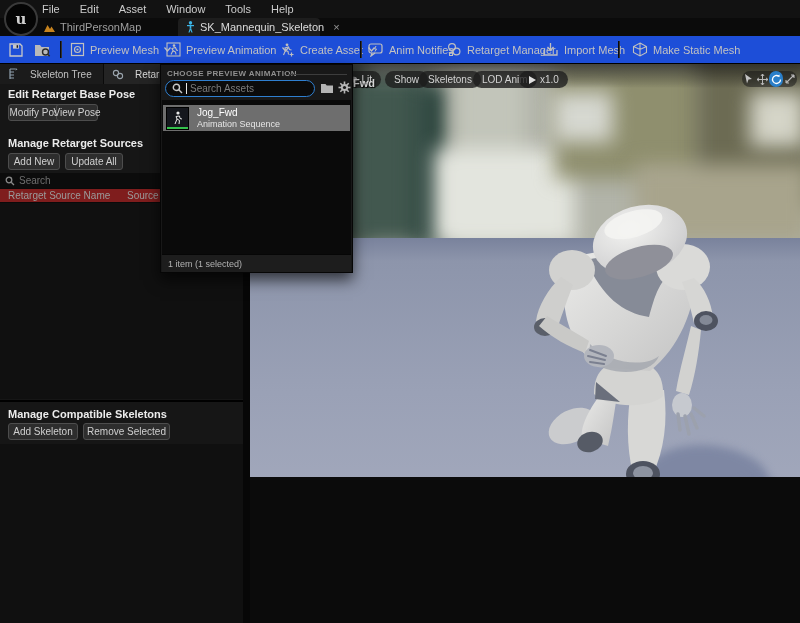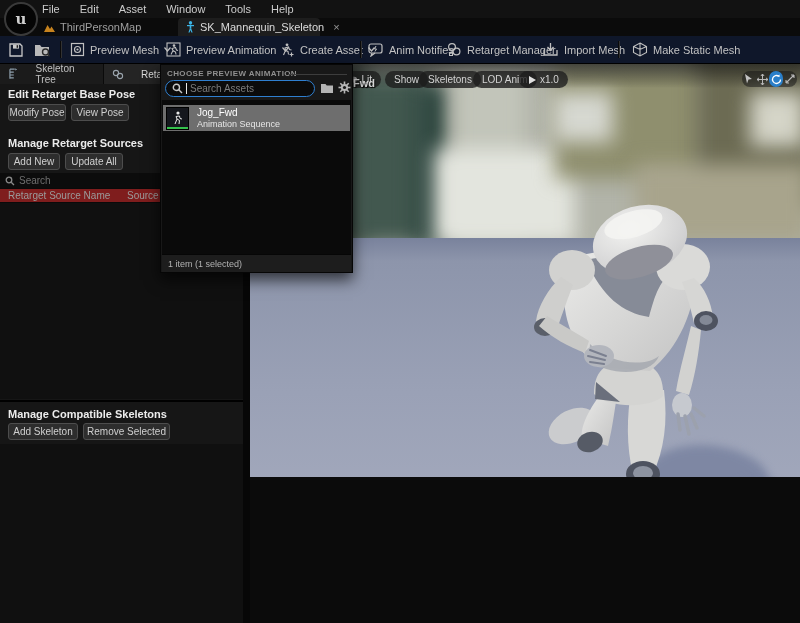--- a/index.html
+++ b/index.html
@@ -12,28 +12,28 @@
   #ue-logo{left:4px;top:2px;width:30px;height:30px;border-radius:50%;background:#050505;
     border:2px solid #3a3a3a;color:#cfcfcf;display:flex;align-items:center;justify-content:center;
     font-family:"DejaVu Serif",serif;font-weight:bold;font-size:15px;z-index:5;}
   #tabrow{left:0;top:18px;width:668px;height:18px;background:#0b0b0b;}
   .asset-tab{position:absolute;top:0;height:18px;display:flex;align-items:center;gap:5px;
     font-size:11px;padding:0 8px;box-sizing:border-box;}
   #tab-map{left:36px;color:#9f9f9f;}
   #tab-skel{left:178px;width:142px;background:#1d1d1d;border-radius:4px 4px 0 0;color:#dcdcdc;}
   .tab-close{color:#9a9a9a;font-size:11px;margin-left:4px;}
   
-  #toolbar{left:0;top:36px;width:800px;height:28px;background:#0f172a;border-bottom:1px solid #000;box-sizing:border-box;}
+  #toolbar{left:0;top:36px;width:800px;height:28px;background:#1d4ed8;border-bottom:1px solid #000;box-sizing:border-box;}
   .tbtn{position:absolute;top:0;height:27px;display:flex;align-items:center;gap:5px;color:#c2c2c2;
     font-size:11px;white-space:nowrap;}
   .tsep{position:absolute;top:5px;width:1px;height:17px;background:#0a0a0a;border-right:1px solid #323232;}
   .chev{width:7px;height:5px;display:inline-block;}
   
   #leftpanel{left:0;top:64px;width:243px;height:559px;background:#161616;}
-  .ptab{position:absolute;top:0;height:20px;display:flex;align-items:center;gap:17px;font-size:10px;
+  .ptab{position:absolute;top:0;height:20px;display:flex;align-items:center;gap:11px;font-size:10px;
     padding:0 8px;box-sizing:border-box;color:#c0c0c0;}
   #ptab-skeltree{left:0;width:104px;background:#1b1b1b;border-right:1px solid #0a0a0a;}
   #ptab-retarget{left:104px;width:139px;background:#242424;color:#d8d8d8;}
   .sect-title{position:absolute;left:8px;font-size:11px;font-weight:bold;color:#ececec;white-space:nowrap;}
   .ubtn{position:absolute;height:17px;background:#2d2d2d;border:1px solid #4d4d4d;border-radius:3px;
     color:#cfcfcf;font-size:10px;display:flex;align-items:center;justify-content:center;box-sizing:border-box;white-space:nowrap;}
   .searchbar{position:absolute;height:15px;background:#0c0c0c;display:flex;align-items:center;gap:4px;
     padding:0 5px;box-sizing:border-box;}
   .search-ph{color:#6f6f6f;font-size:10px;}
   .thead{position:absolute;left:0;width:243px;height:15px;background:#7f1d1d;border-top:1px solid #0a0a0a;
@@ -223,21 +223,21 @@
   <div class="ptab" id="ptab-retarget">
     <svg width="12" height="11" viewBox="0 0 12 11">
         <circle cx="4" cy="4" r="2.6" fill="none" stroke="#9aa4ad" stroke-width="1.1"></circle>
         <circle cx="8" cy="7" r="2.6" fill="none" stroke="#9aa4ad" stroke-width="1.1"></circle>
       </svg>
     <span>Retarget Sources</span>
   </div>
 
   <div class="sect-title" style="top:24px">Edit Retarget Base Pose</div>
   <div class="ubtn" style="left:8px;top:40px;width:58px">Modify Pose</div>
-  <div class="ubtn" style="left:71px;top:40px;width:58px">View Pose</div>
+  <div class="ubtn" style="left:56px;top:40px;width:42px">View Pose</div>
 
   <div class="sect-title" style="top:73px">Manage Retarget Sources</div>
   <div class="ubtn" style="left:8px;top:89px;width:52px">Add New</div>
   <div class="ubtn" style="left:65px;top:89px;width:58px">Update All</div>
 
   <div class="searchbar" style="left:0;top:109px;width:243px">
     <svg width="10" height="10" viewBox="0 0 10 10">
         <circle cx="4" cy="4" r="2.8" fill="none" stroke="#8a8a8a" stroke-width="1.3"></circle>
         <line x1="6.2" y1="6.2" x2="9" y2="9" stroke="#8a8a8a" stroke-width="1.3"></line>
       </svg>

